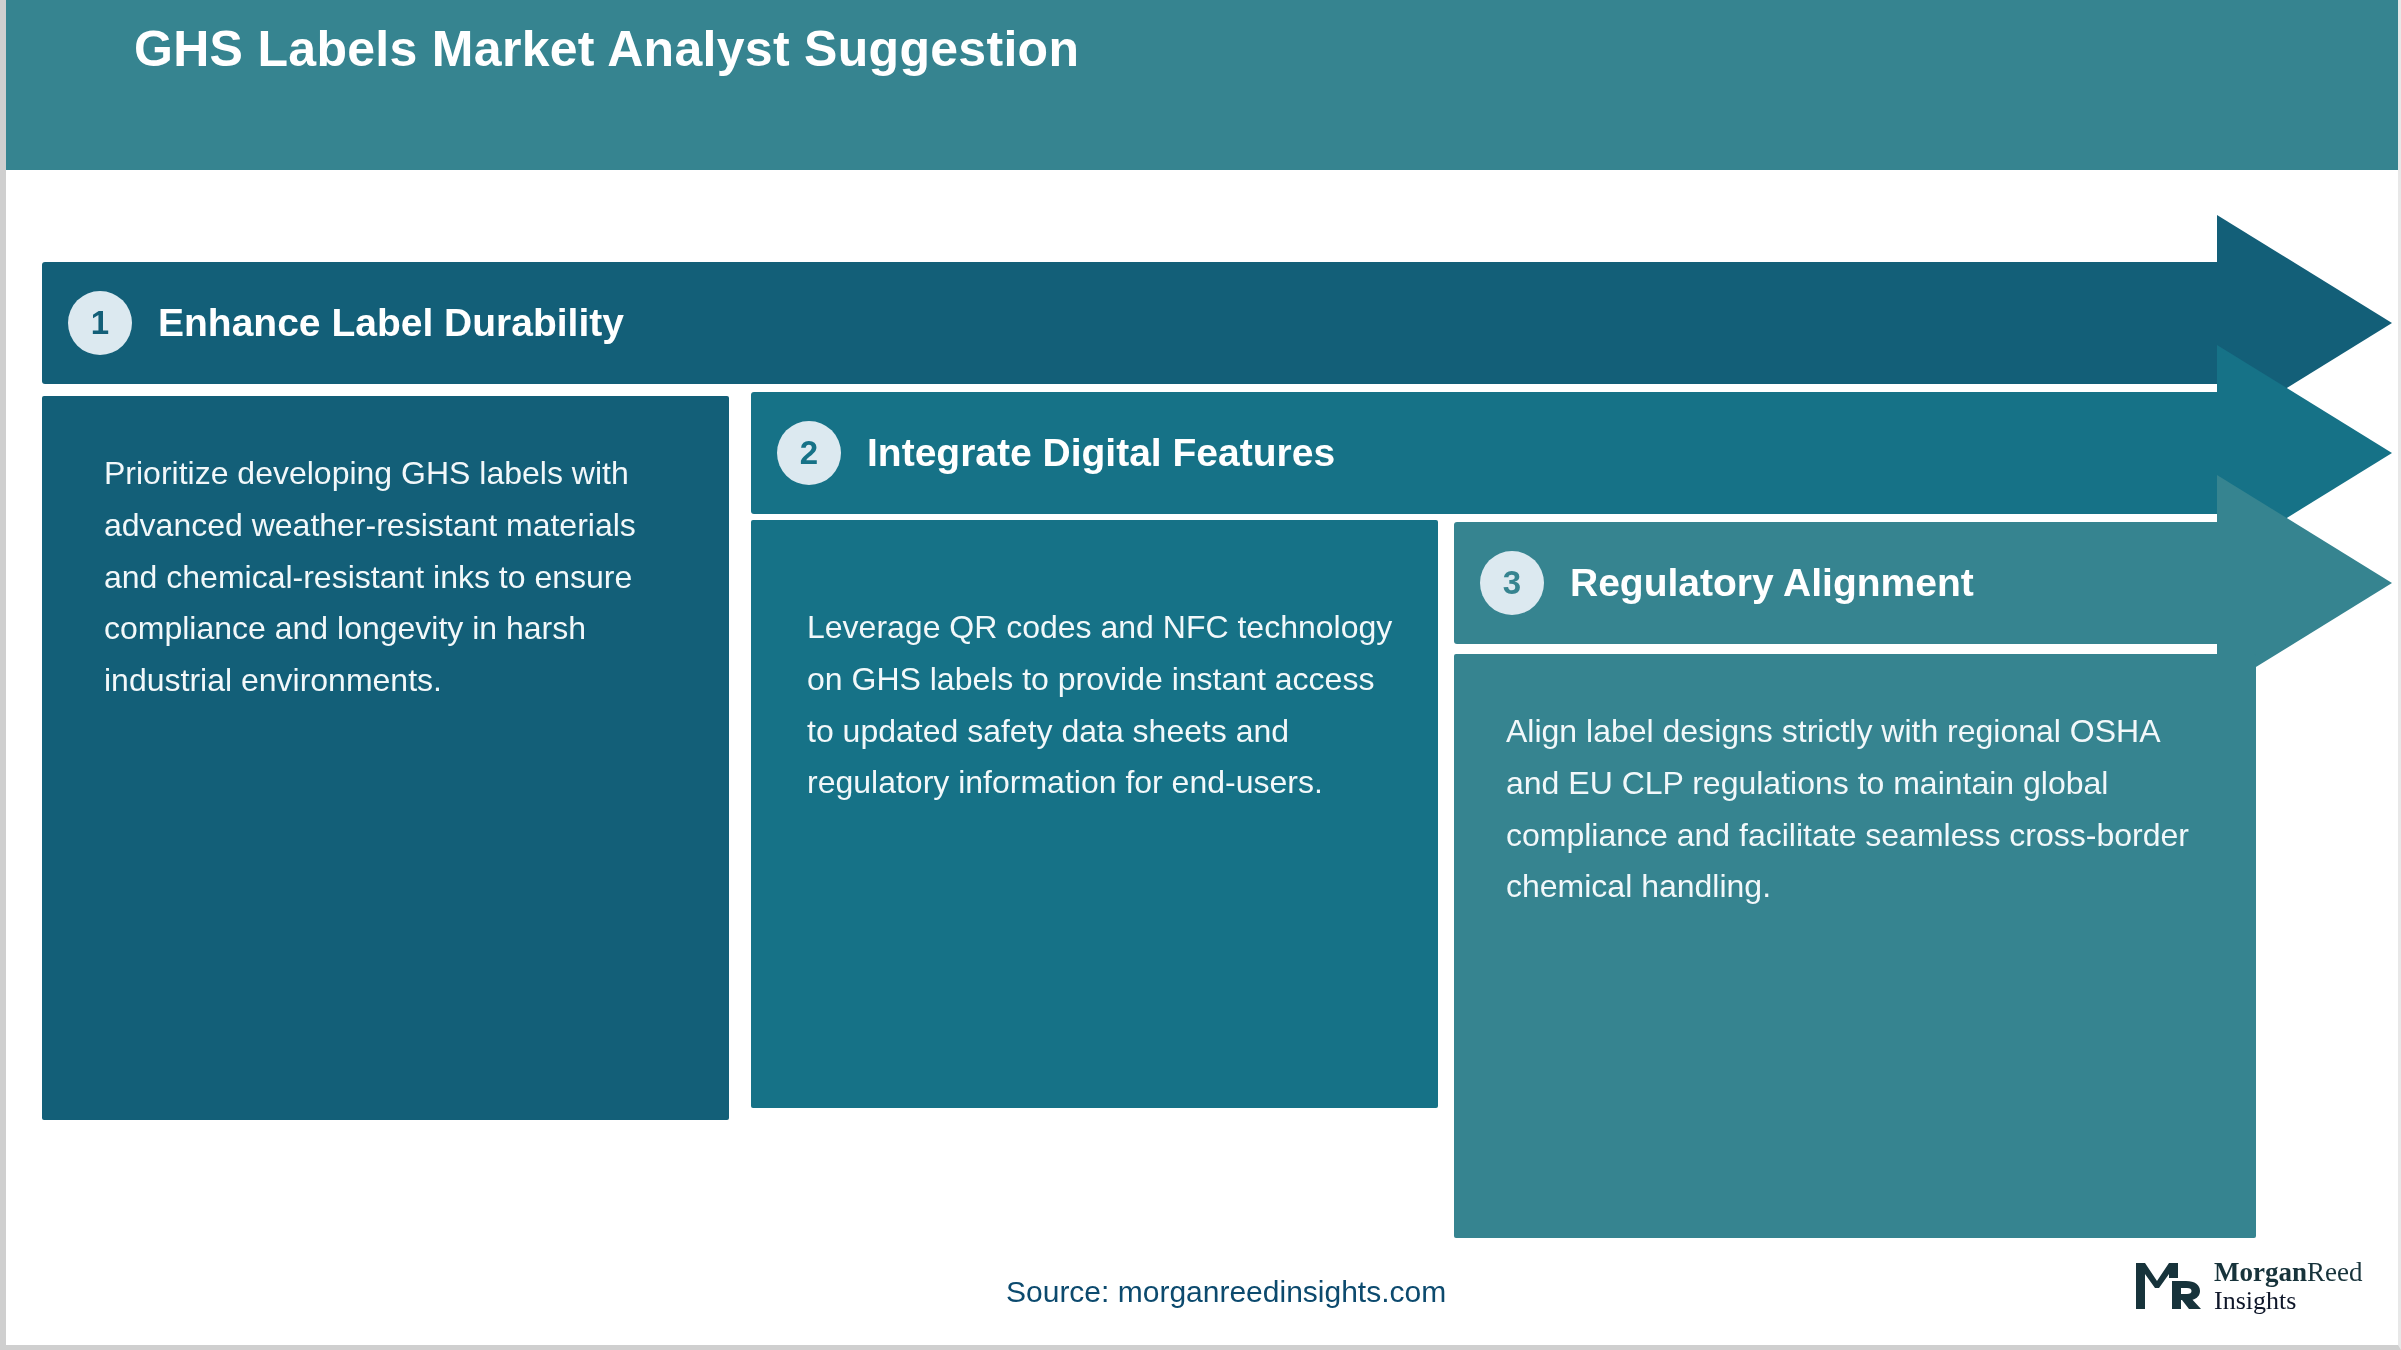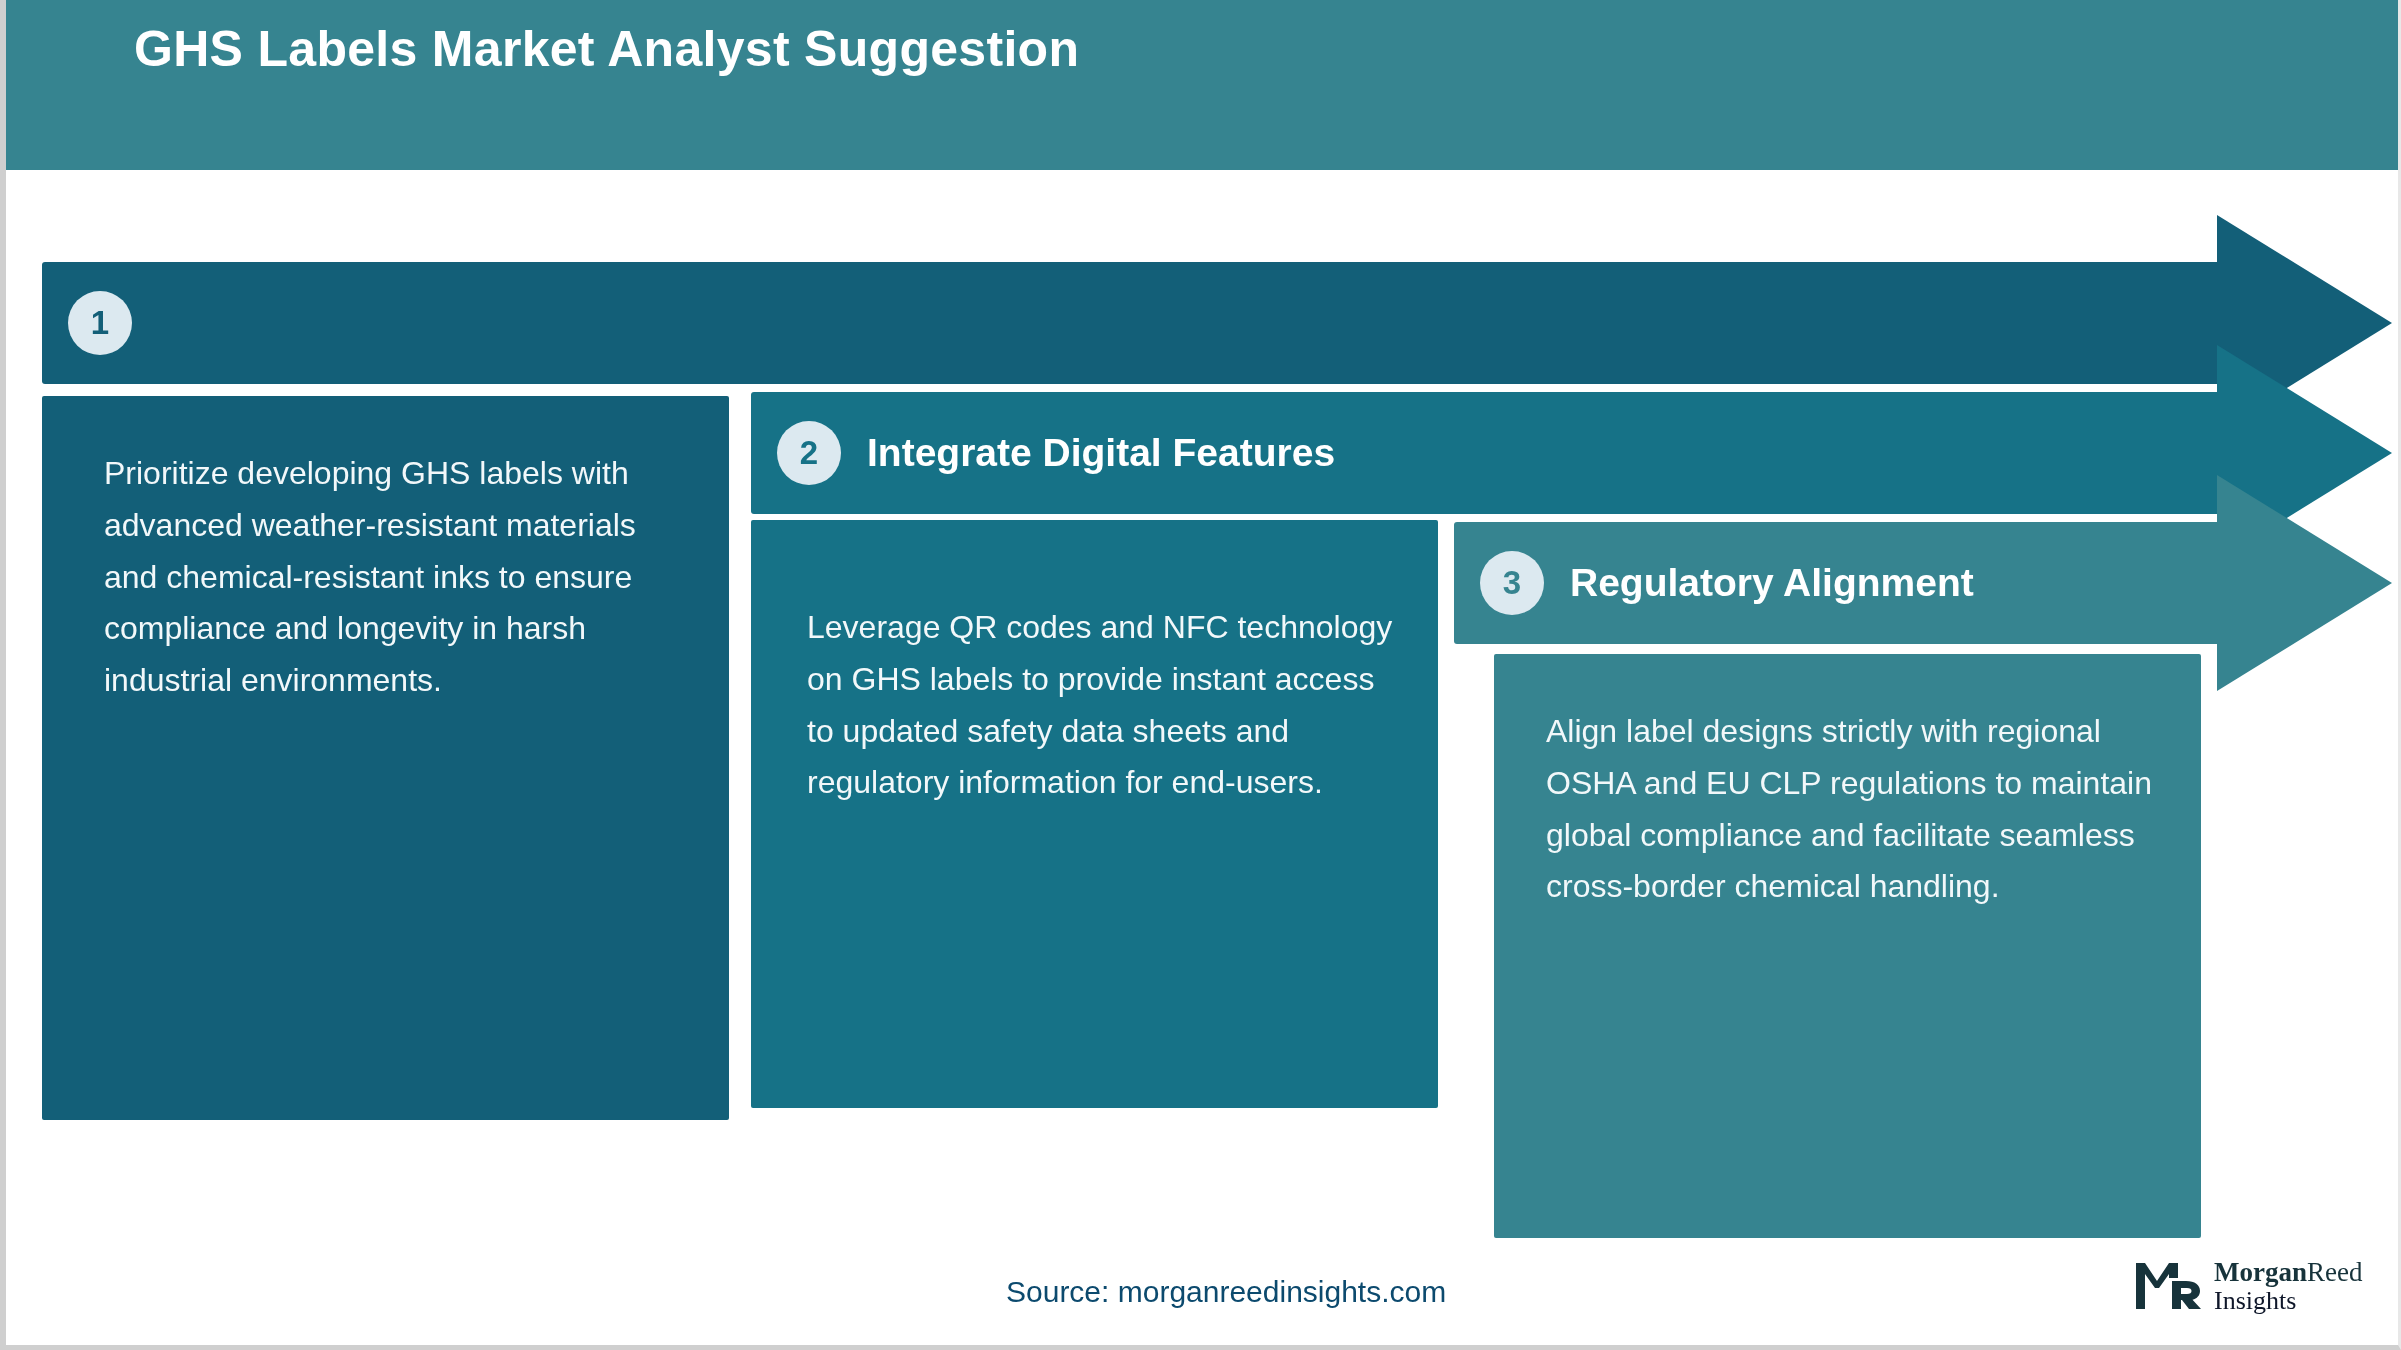--- a/index.html
+++ b/index.html
@@ -138,23 +138,22 @@
 
   #panel2 {
     left: 745px; top: 520px;
     width: 687px; height: 588px;
     background: #167287;
   }
   #panel2 .panel-text { padding: 54px 40px 0 56px; margin-top: 28px; }
 
   #panel3 {
     left: 1448px; top: 654px;
-    width: 707px; height: 584px;
+    width: 802px; height: 584px;
     background: #368490;
-    margin-left: 40px;
   }
   #panel3 .panel-text { padding: 52px 44px 0 52px; }
 
   
   #source-text {
     position: absolute;
     left: 1000px;
     top: 1275px;
     font-size: 30px;
     color: #0c4a6e;
@@ -189,20 +188,21 @@
 
 <div id="canvas">
 
   <div id="header-band">
     <div id="header-title">GHS Labels Market Analyst Suggestion</div>
   </div>
 
   <div id="bar1" class="arrow-bar">
     <div class="arrow-body">
       <div class="badge">1</div>
+      <div class="bar-title">Enhance Label Durability</div>
     </div>
     <div class="arrow-head"></div>
   </div>
 
   <div id="bar2" class="arrow-bar">
     <div class="arrow-body">
       <div class="badge">2</div>
       <div class="bar-title">Integrate Digital Features</div>
     </div>
     <div class="arrow-head"></div>

